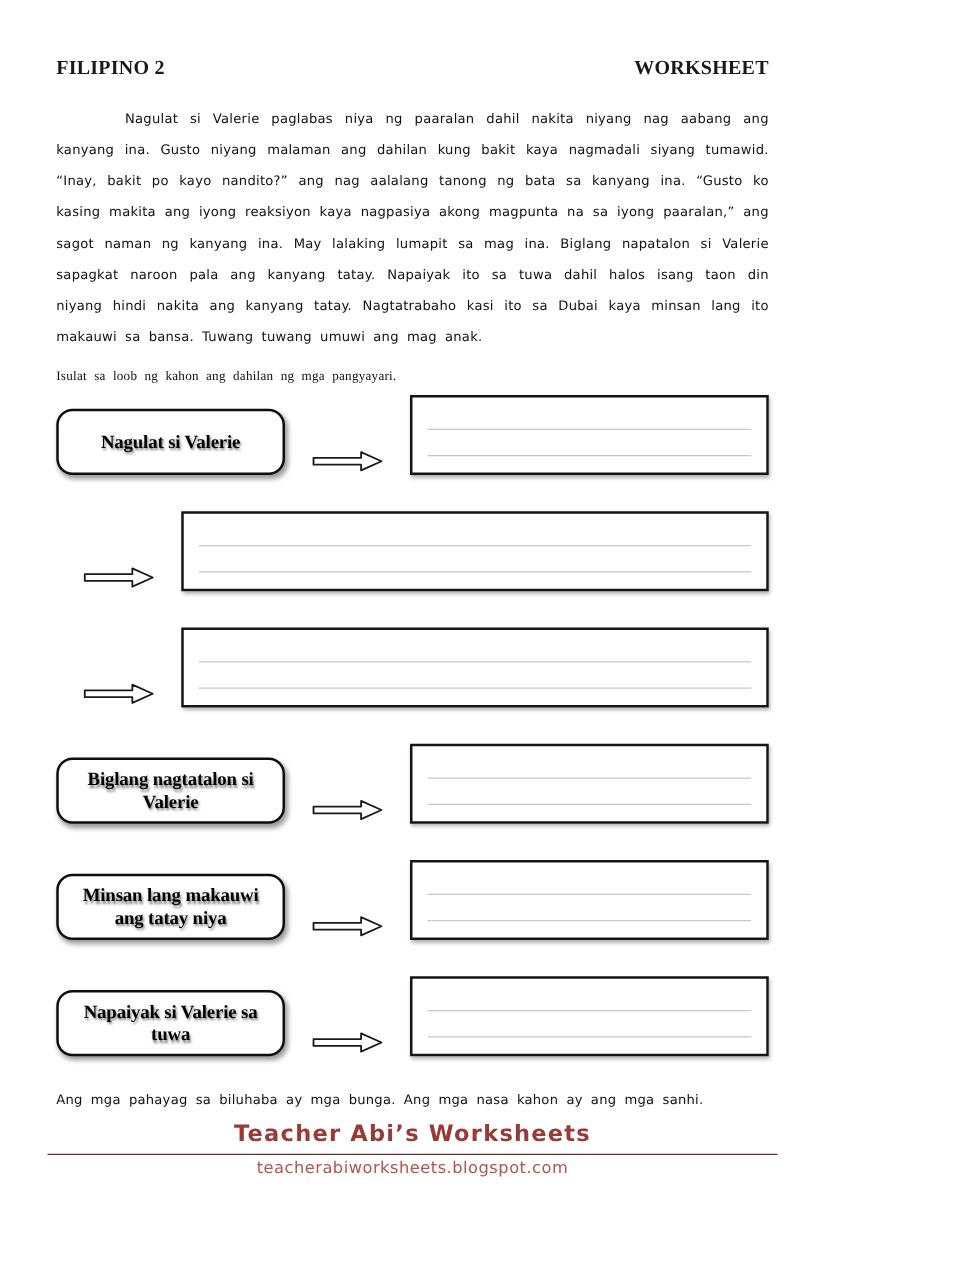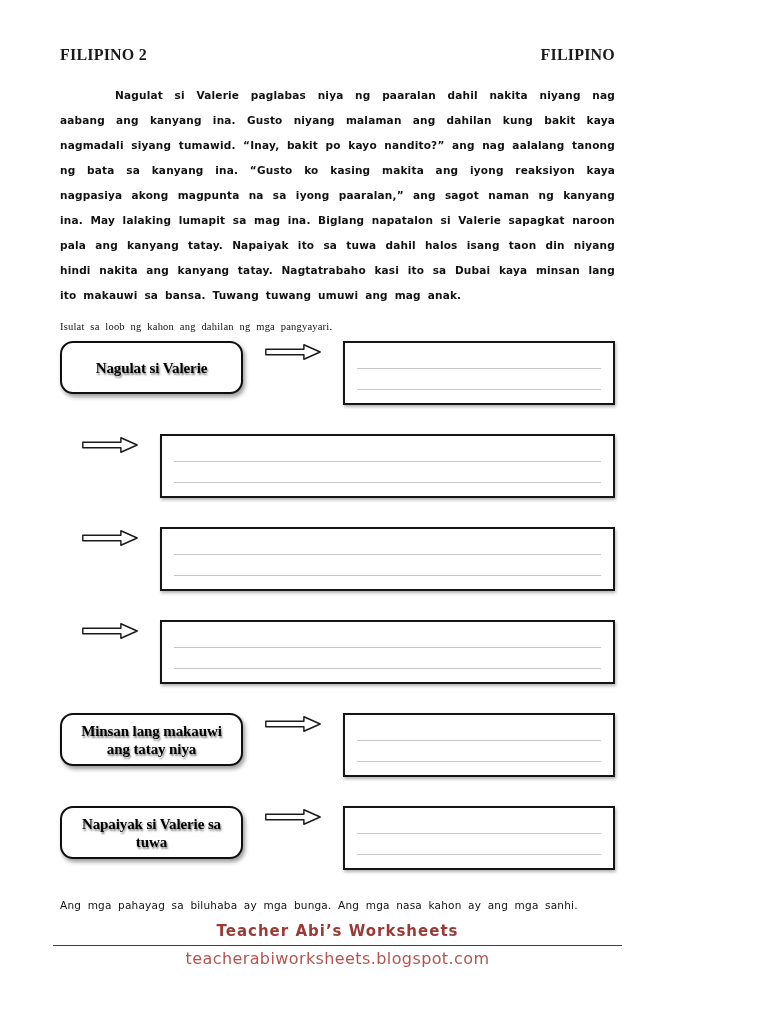--- a/index.html
+++ b/index.html
@@ -10,21 +10,21 @@
     --rule-red:#6b2f2c;
   }
   *{box-sizing:border-box;}
   html,body{margin:0;padding:0;}
   body{
     width:768px;height:1024px;background:#ffffff;
     font-family:"DejaVu Sans",sans-serif;color:var(--ink);
   }
   .sheet{
     position:relative;width:660px;height:1024px;overflow:hidden;
-    padding:46px 45px 0 60px;
+    padding:46px 45px 0 45px;
   }
   
   .header-row{
     display:flex;justify-content:space-between;align-items:baseline;
     font-family:"Liberation Serif",serif;font-weight:bold;font-size:16px;
     letter-spacing:0.2px;
   }
   .title-rule{
     display:flex;align-items:center;margin-top:1px;
   }
@@ -33,27 +33,27 @@
     padding:0 10px;font-family:"Liberation Serif",serif;font-weight:bold;
     font-size:14px;letter-spacing:0.5px;white-space:nowrap;
     transform:scaleX(.88);transform-origin:center;
   }
   
   .hand{
     font-size:10.5px;letter-spacing:0.2px;word-spacing:3px;color:#111;
   }
   .panuto{margin-top:27px;}
   .story{
-    margin-top:19px;line-height:25px;text-align:justify;text-indent:55px;font-weight:bold;
+    margin-top:19px;line-height:25px;text-align:justify;text-indent:55px;
   }
   .task{margin-top:13px;margin-bottom:9px;font-family:Liberation Serif, serif;}
   
   .rows{margin-top:2px;}
   .row{
-    display:flex;align-items:flex-start;height:64px;margin-bottom:29px;
+    display:flex;align-items:flex-end;height:64px;margin-bottom:29px;
   }
   .label-box{
     width:183px;min-height:53px;flex:0 0 183px;
     border:2px solid #0f0f0f;border-radius:13px;background:#fff;
     box-shadow:2px 3px 4px rgba(0,0,0,0.40);
     display:flex;align-items:center;justify-content:center;text-align:center;
     padding:5px 12px;
     font-family:"Liberation Serif",serif;font-weight:bold;font-size:15px;
     line-height:18px;letter-spacing:-0.1px;color:#000;
     text-shadow:1px 2px 2px rgba(0,0,0,0.50);
@@ -66,39 +66,39 @@
     border:2px solid #151515;
     box-shadow:1px 2px 3px rgba(0,0,0,0.30);
     display:flex;flex-direction:column;justify-content:flex-end;
     padding:0 12px 13px 12px;
   }
   .write-line{border-top:1.5px solid var(--line-gray);margin-top:20px;}
   
   .note{margin-top:12px;}
   .footer-brand{
     margin-top:11px;text-align:center;
-    font-size:15px;font-weight:bold;letter-spacing:1px;
+    font-size:18px;font-weight:bold;letter-spacing:1px;
     color:var(--accent-dark);
   }
   .footer-rule{
     margin:5px -7px 0 -7px;border-top:1.5px solid var(--rule-red);
   }
   .footer-url{
-    margin-top:3px;text-align:center;font-size:16px;letter-spacing:0.4px;
+    margin-top:3px;text-align:center;font-size:13px;letter-spacing:0.4px;
     color:var(--accent-light);
   }
 </style>
 </head>
 <body>
 
 <div class="sheet">
 
   <div class="header-row">
     <span>FILIPINO 2</span>
-    <span>FILIPINO</span>
+    <span>WORKSHEET</span>
   </div>
 
 
 
   <div class="hand story">Nagulat si Valerie paglabas niya ng paaralan dahil nakita niyang nag aabang ang kanyang ina. Gusto niyang malaman ang dahilan kung bakit kaya nagmadali siyang tumawid. “Inay, bakit po kayo nandito?” ang nag aalalang tanong ng bata sa kanyang ina. “Gusto ko kasing makita ang iyong reaksiyon kaya nagpasiya akong magpunta na sa iyong paaralan,” ang sagot naman ng kanyang ina. May lalaking lumapit sa mag ina. Biglang napatalon si Valerie sapagkat naroon pala ang kanyang tatay. Napaiyak ito sa tuwa dahil halos isang taon din niyang hindi nakita ang kanyang tatay. Nagtatrabaho kasi ito sa Dubai kaya minsan lang ito makauwi sa bansa. Tuwang tuwang umuwi ang mag anak.</div>
 
   <div class="hand task">Isulat sa loob ng kahon ang dahilan ng mga pangyayari.</div>
 
   <div class="rows">
 
@@ -133,20 +133,21 @@
             <path d="M2 8 H44 V3 L62 11 L44 19 V14 H2 Z" fill="#ffffff" stroke="#1a1a1a" stroke-width="1.6" stroke-linejoin="round"></path>
           </svg>
       </div>
       <div class="answer-box">
         <div class="write-line"></div>
         <div class="write-line"></div>
       </div>
     </div>
 
     <div class="row">
+      <div class="label-box">Biglang nagtatalon si Valerie</div>
       <div class="arrow-col">
         <svg width="58" height="22" viewBox="0 0 64 22">
             <path d="M2 8 H44 V3 L62 11 L44 19 V14 H2 Z" fill="#ffffff" stroke="#1a1a1a" stroke-width="1.6" stroke-linejoin="round"></path>
           </svg>
       </div>
       <div class="answer-box">
         <div class="write-line"></div>
         <div class="write-line"></div>
       </div>
     </div>

